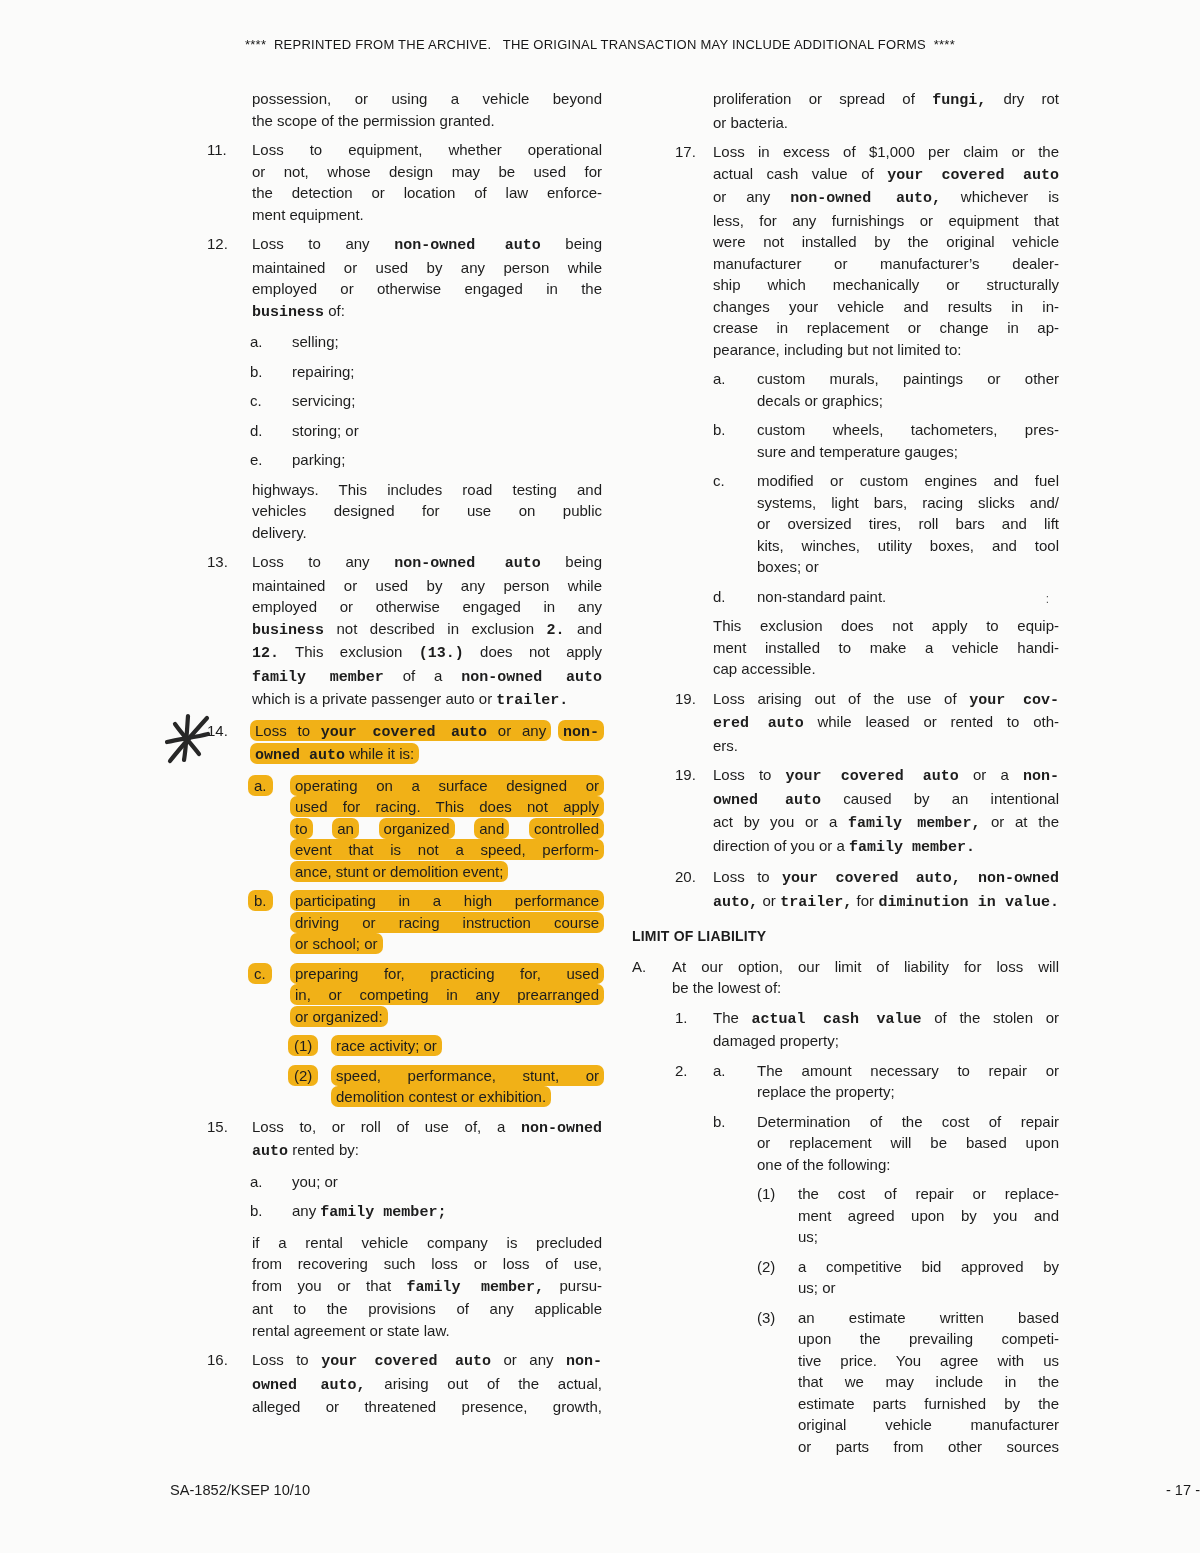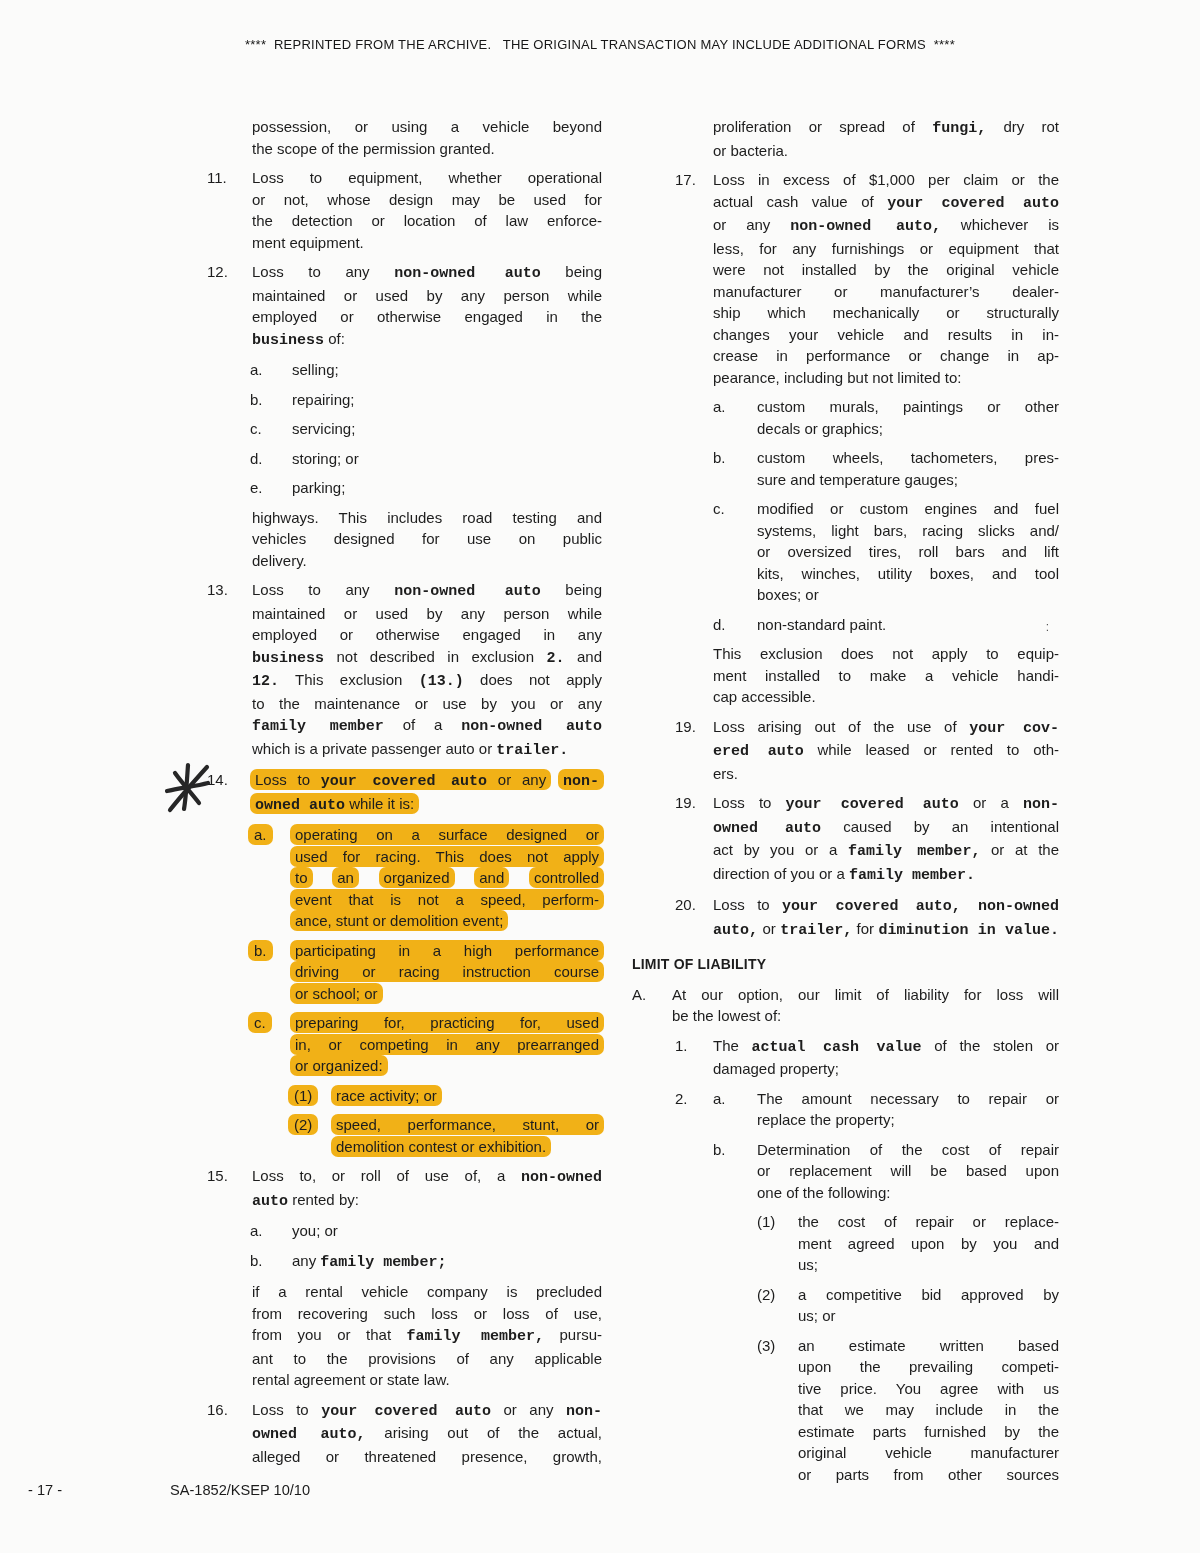--- a/index.html
+++ b/index.html
@@ -12,21 +12,21 @@
     -webkit-font-smoothing:antialiased;
   }
   .page { position:relative; width:1200px; height:1553px; overflow:hidden; }
 
   .hdr {
     position:absolute; top:37px; left:0; width:100%;
     text-align:center; font-size:13px; letter-spacing:.25px;
     color:#171717; white-space:pre;
   }
 
-  .col { position:absolute; top:116px; font-size:15px; line-height:21.5px; }
+  .col { position:absolute; top:88px; font-size:15px; line-height:21.5px; }
   .col-left  { left:207px; width:395px; }
   .col-right { left:632px; width:427px; }
 
   .block { position:relative; margin-top:8px; }
   .block:first-child { margin-top:0; }
 
   .lab { position:absolute; top:0; font-weight:normal; white-space:nowrap; }
   b { font-weight:bold;font-family:Liberation Mono, monospace; }
 
   .line { text-align:left; }
@@ -52,21 +52,21 @@
     width:50px; height:54px; pointer-events:none;
   }
 
   .stray {
     position:absolute; right:10px; top:3px;
     color:#555; font-size:12px;
   }
 
   .ftr { position:absolute; top:1482px; left:0; width:100%; font-size:14.6px; color:#1b1b1b; }
   .ftr .fleft   { position:absolute; left:170px; top:0; }
-  .ftr .fcenter { position:absolute; left:0; top:0; width:100%; text-align:left; padding-left:28px; }
+  .ftr .fcenter { position:absolute; left:0; top:0; width:100%; text-align:right; padding-left:40px; }
 </style>
 </head>
 <body>
 
 <div class="page">
   <div class="hdr">****  REPRINTED FROM THE ARCHIVE.   THE ORIGINAL TRANSACTION MAY INCLUDE ADDITIONAL FORMS  ****</div>
 
   <div class="col col-left" id="col-left">
       <div class="block" style="padding-left: 45px;">
         <div class="line just"><span>possession, or using a vehicle beyond</span></div>
@@ -111,21 +111,20 @@
         <div class="line just"><span>vehicles designed for use on public</span></div>
         <div class="line"><span>delivery.</span></div>
       </div>
       <div class="block" style="padding-left: 45px;">
         <span class="lab" style="left: 0px;">13.</span>
         <div class="line just"><span>Loss to any </span><b>non-owned auto</b><span> being</span></div>
         <div class="line just"><span>maintained or used by any person while</span></div>
         <div class="line just"><span>employed or otherwise engaged in any</span></div>
         <div class="line just"><b>business</b><span> not described in exclusion </span><b>2.</b><span> and</span></div>
         <div class="line just"><b>12.</b><span> This exclusion </span><b>(13.)</b><span> does not apply</span></div>
-        <div class="line just"><span>to the maintenance or use by you or any</span></div>
         <div class="line just"><b>family member</b><span> of a </span><b>non-owned auto</b></div>
         <div class="line"><span>which is a private passenger auto or </span><b>trailer.</b></div>
       </div>
       <div class="block" style="padding-left: 45px;">
         <svg class="ast" viewBox="0 0 50 54">
           <g stroke="#161616" stroke-width="4.2" stroke-linecap="round" fill="none" opacity="0.92">
             <path d="M44 7 C 35 17, 18 36, 7 50"></path>
             <path d="M12 13 C 19 23, 30 35, 36 43"></path>
             <path d="M25 5 C 24 19, 23 38, 21 49"></path>
             <path d="M4 31 C 17 28, 34 26, 45 23"></path>
@@ -199,21 +198,21 @@
       <div class="block" style="padding-left: 81px;">
         <span class="lab" style="left: 43px;">17.</span>
         <div class="line just"><span>Loss in excess of $1,000 per claim or the</span></div>
         <div class="line just"><span>actual cash value of </span><b>your covered auto</b></div>
         <div class="line just"><span>or any </span><b>non-owned auto,</b><span> whichever is</span></div>
         <div class="line just"><span>less, for any furnishings or equipment that</span></div>
         <div class="line just"><span>were not installed by the original vehicle</span></div>
         <div class="line just"><span>manufacturer or manufacturer’s dealer-</span></div>
         <div class="line just"><span>ship which mechanically or structurally</span></div>
         <div class="line just"><span>changes your vehicle and results in in-</span></div>
-        <div class="line just"><span>crease in performance or change in ap-</span></div>
+        <div class="line just"><span>crease in replacement or change in ap-</span></div>
         <div class="line"><span>pearance, including but not limited to:</span></div>
       </div>
       <div class="block" style="padding-left: 125px;">
         <span class="lab" style="left: 81px;">a.</span>
         <div class="line just"><span>custom murals, paintings or other</span></div>
         <div class="line"><span>decals or graphics;</span></div>
       </div>
       <div class="block" style="padding-left: 125px;">
         <span class="lab" style="left: 81px;">b.</span>
         <div class="line just"><span>custom wheels, tachometers, pres-</span></div>

